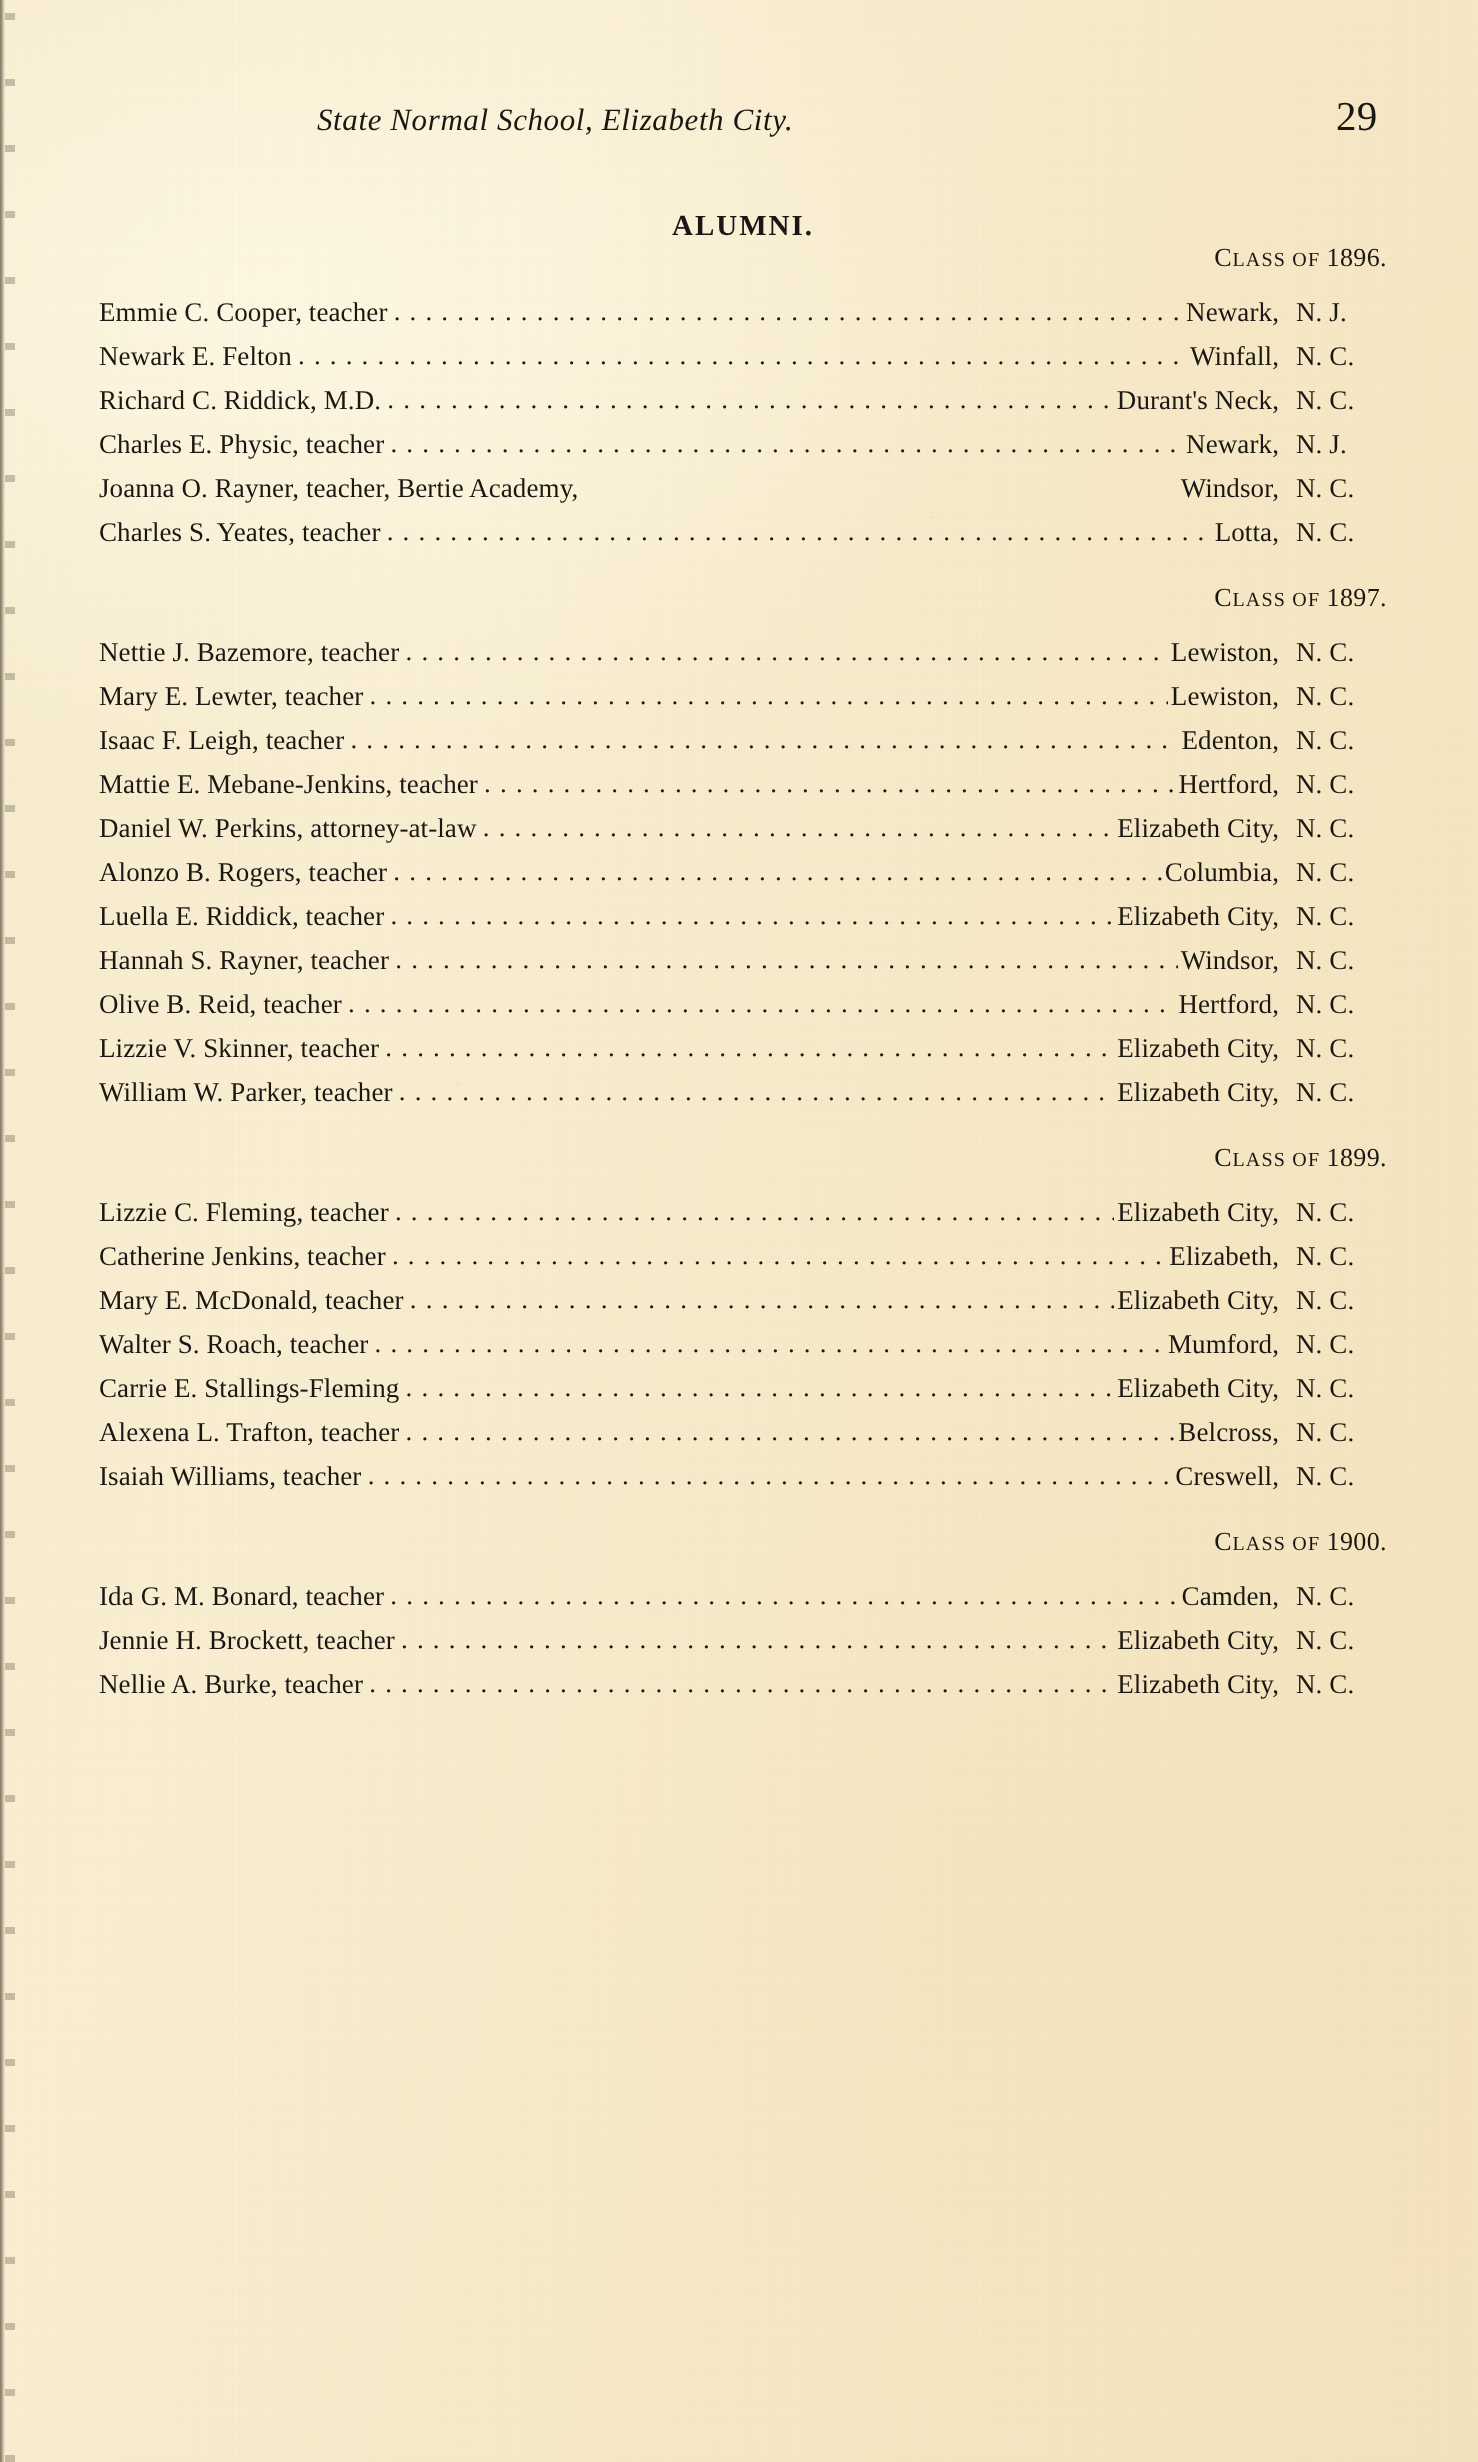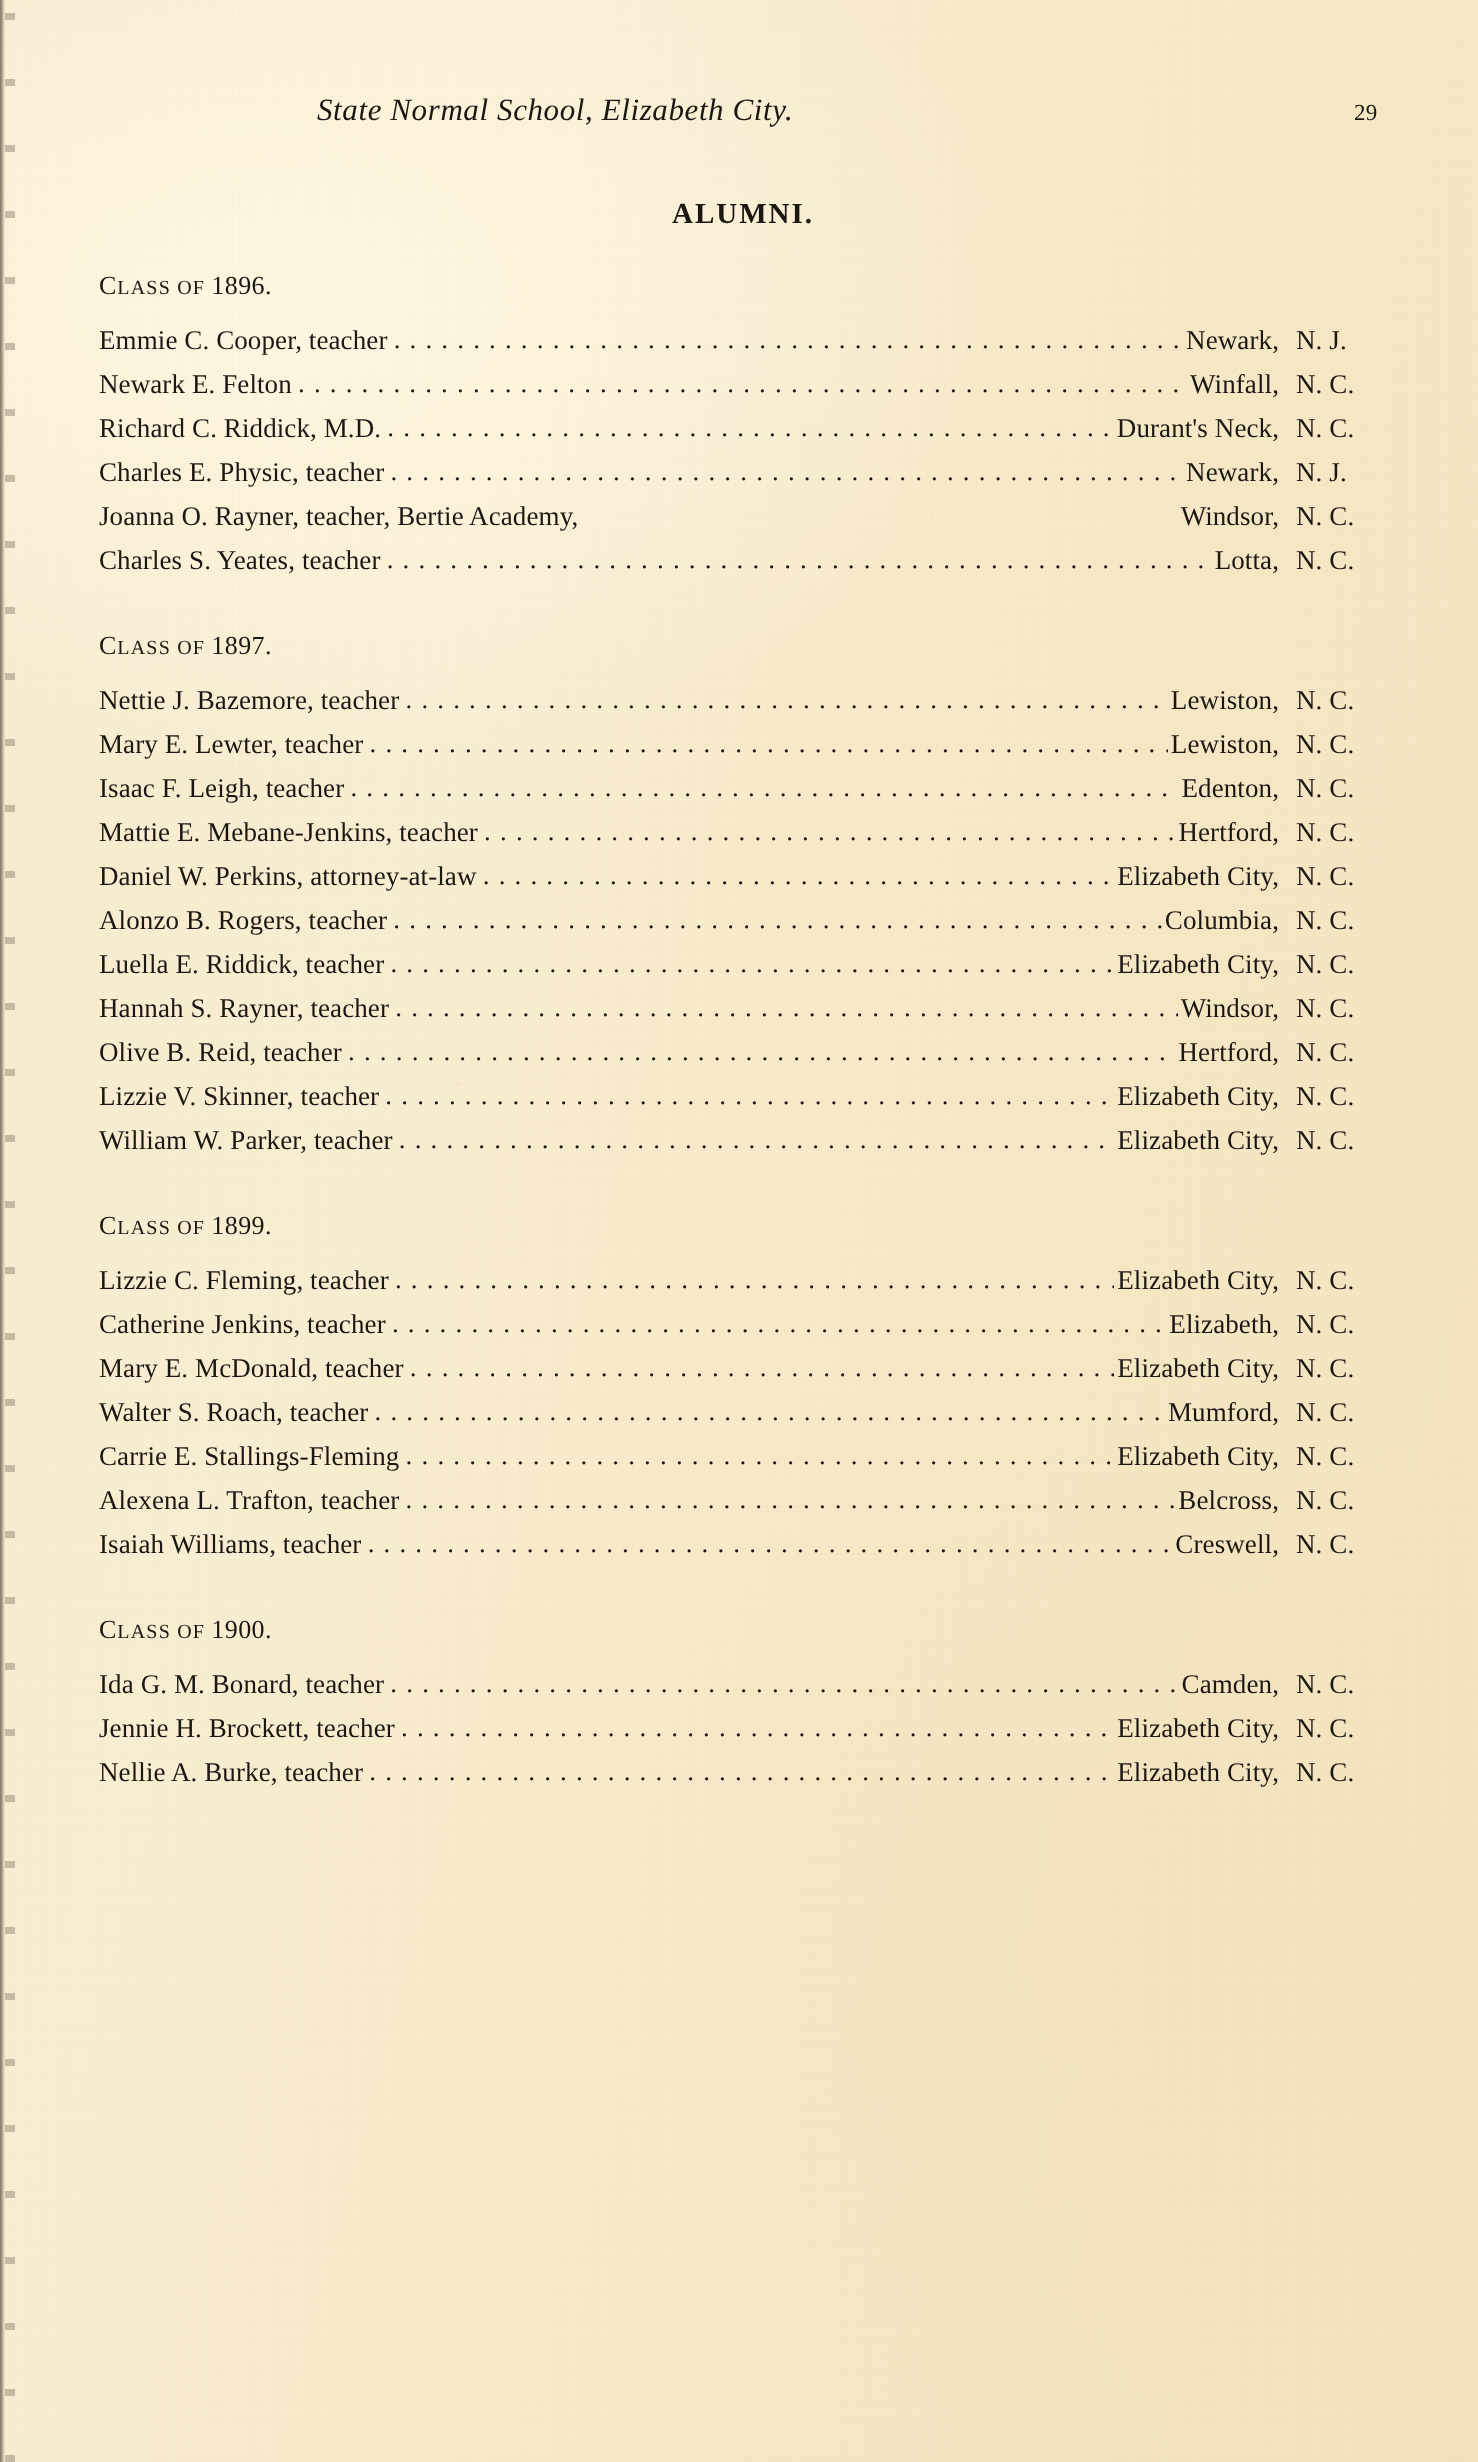--- a/index.html
+++ b/index.html
@@ -74,40 +74,39 @@
     padding-left: 218px;
     padding-right: 9.3px;
   }
   .runhead-title {
     font-style: italic;
     font-size: 31px;
     letter-spacing: 0.6px;
     white-space: nowrap;
   }
   .runhead-page {
-    font-size: 23px;
+    font-size: 41px;
     letter-spacing: 0.4px;
   }
 
   
   .page-title {
     text-align: center;
     font-size: 29px;
     font-weight: bold;
     letter-spacing: 2px;
     margin-top: 70px;
     font-family: Liberation Serif, serif;
   }
 
   
   .class-heading {
-    text-align: left;
+    text-align: right;
     font-size: 26px;
     letter-spacing: 0.9px;
-    margin-top: 40px;
     margin-bottom: 26px;
     white-space: nowrap;
   }
   .class-heading .smallcap-lead { font-size: 26px; }
   .class-heading .smallcap-rest {
     font-size: 20px;
     letter-spacing: 1.2px;
   }
   .class-heading .year { font-size: 26px; letter-spacing: 0.4px; }
 

